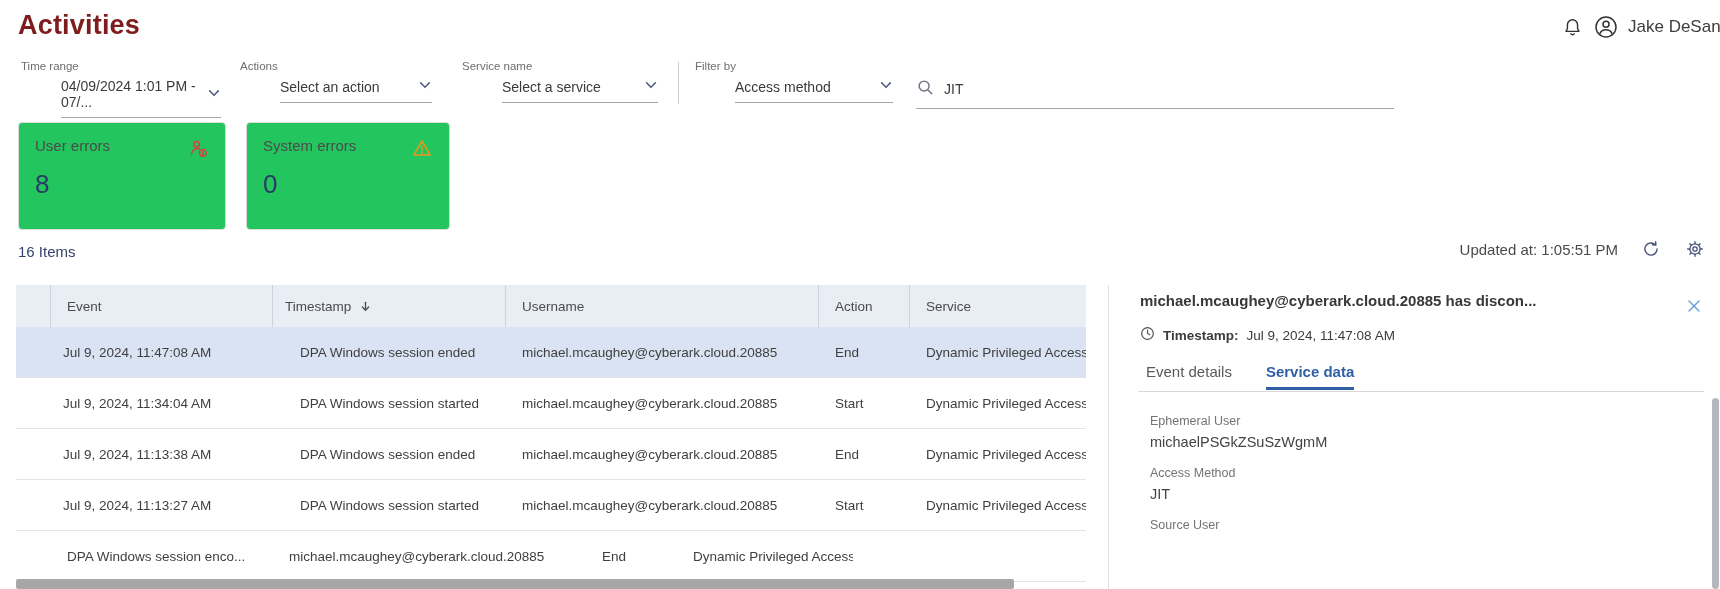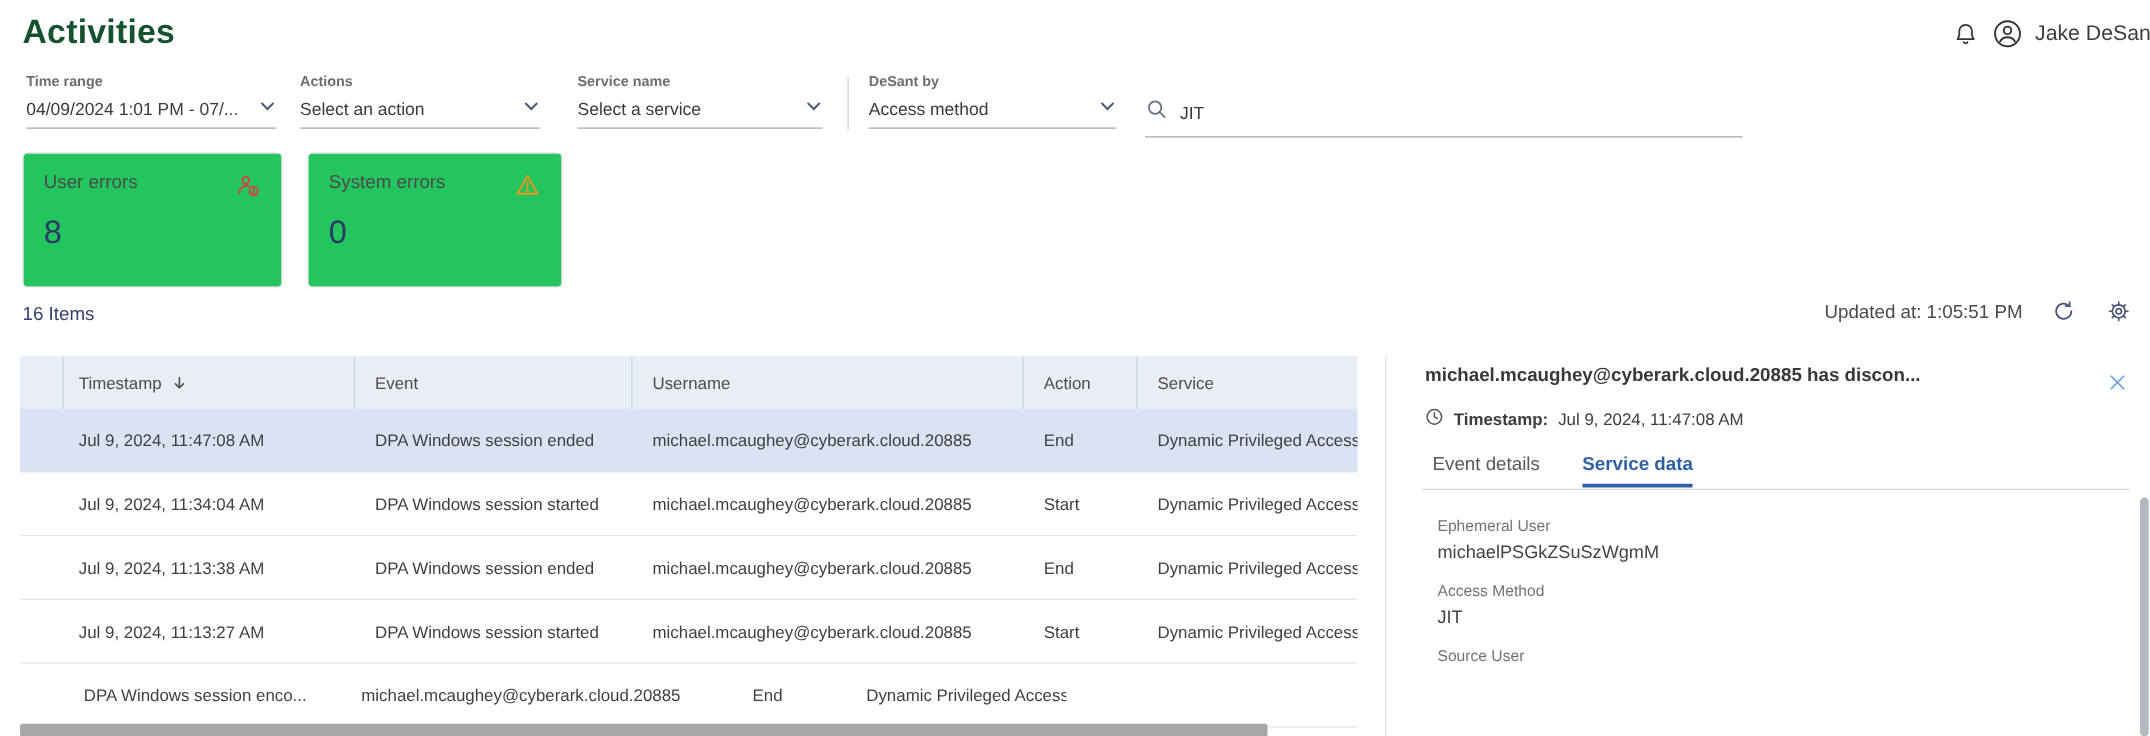--- a/index.html
+++ b/index.html
@@ -1,28 +1,28 @@
 <!DOCTYPE html>
 <html><head>
 <meta charset="utf-8">
 <style>
   html,body{margin:0;padding:0;}
   body{font-family:"Liberation Sans","DejaVu Sans",sans-serif;background:#fff;}
   .page{position:relative;width:1720px;height:589px;background:#fff;overflow:hidden;}
 
   
-  .page-title{position:absolute;left:18px;top:10px;font-size:27px;font-weight:700;color:#14532d;letter-spacing:.2px;}
+  .page-title{position:absolute;left:18px;top:10px;font-size:27px;font-weight:700;color:#7f1d1d;letter-spacing:.2px;}
   .topbar-right{position:absolute;left:1560px;top:15px;display:flex;align-items:center;gap:10px;white-space:nowrap;}
   .topbar-right .iconbtn{width:24px;height:24px;display:inline-flex;align-items:center;justify-content:center;cursor:pointer;}
   .user-name{font-size:17px;color:#3d3d3d;}
 
   
   .fgroup{position:absolute;top:60px;cursor:pointer;}
-  .flab{font-size:11.5px;color:#6e6e6e;font-weight:bold;}
-  .fval{display:flex;justify-content:space-between;align-items:center;margin-top:6px;padding-bottom:7px;border-bottom:1px solid #a6a6a6;font-size:14px;color:#3a3a3a;}
+  .flab{font-size:11.5px;color:#6e6e6e;}
+  .fval{display:flex;justify-content:space-between;align-items:center;margin-top:6px;padding-bottom:7px;border-bottom:1px solid #a6a6a6;font-size:14px;color:#3a3a3a;margin-left:40px;}
   .fval .chev{flex:0 0 auto;margin-left:6px;}
   .fdivider{position:absolute;left:678px;top:62px;width:1px;height:42px;background:#cfcfcf;}
   .sgroup{position:absolute;left:916px;top:78px;width:478px;display:flex;align-items:center;gap:10px;padding-bottom:8px;border-bottom:1px solid #a6a6a6;cursor:text;}
   .sgroup .stext{font-size:14px;color:#3a3a3a;}
 
   
   .card{position:absolute;top:122px;height:108px;box-sizing:border-box;border:1px solid #ddd;border-radius:4px;background:#22c55e;padding:14px 16px 28px 16px;cursor:pointer;}
   .card-top{display:flex;justify-content:space-between;align-items:flex-start;}
   .card-label{font-size:15px;color:#4b4b4b;}
   .card-value{font-size:26px;color:#2b3a64;margin-top:6px;}
@@ -122,21 +122,21 @@
         <svg width="14" height="14" viewBox="0 0 16 16" fill="none" stroke="#4a5878" stroke-width="1.8" stroke-linecap="round">
             <polyline points="3,5.5 8,10.5 13,5.5"></polyline>
           </svg>
       </span>
     </div>
   </div>
 
   <div class="fdivider"></div>
 
   <div class="fgroup" style="left:695px;width:198px;">
-    <div class="flab">DeSant by</div>
+    <div class="flab">Filter by</div>
     <div class="fval">
       <span>Access method</span>
       <span class="chev">
         <svg width="14" height="14" viewBox="0 0 16 16" fill="none" stroke="#4a5878" stroke-width="1.8" stroke-linecap="round">
             <polyline points="3,5.5 8,10.5 13,5.5"></polyline>
           </svg>
       </span>
     </div>
   </div>
 
@@ -201,30 +201,30 @@
           <line x1="5.8" y1="5.8" x2="7.6" y2="7.6"></line>
           <line x1="16.4" y1="7.6" x2="18.2" y2="5.8"></line>
           <line x1="5.8" y1="18.2" x2="7.6" y2="16.4"></line>
         </svg>
     </span>
   </div>
 
   <div class="table">
     <div class="thead">
       <div class="th c0"></div>
+      <div class="th c2">Event</div>
       <div class="th c1" style="padding-left:12px;">
         <span>Timestamp</span>
         <span class="sort-arrow">
           <svg width="13" height="13" viewBox="0 0 14 14" fill="none" stroke="#4c4c4c" stroke-width="1.4" stroke-linecap="round" stroke-linejoin="round">
               <line x1="7" y1="2.5" x2="7" y2="10.8"></line>
               <polyline points="3.6,7.6 7,11 10.4,7.6"></polyline>
             </svg>
         </span>
       </div>
-      <div class="th c2">Event</div>
       <div class="th c3">Username</div>
       <div class="th c4">Action</div>
       <div class="th c5">Service</div>
     </div>
 
     <div class="trow selected">
       <div class="td c0"></div>
       <div class="td c1">Jul 9, 2024, 11:47:08 AM</div>
       <div class="td c2">DPA Windows session ended</div>
       <div class="td c3">michael.mcaughey@cyberark.cloud.20885</div>

